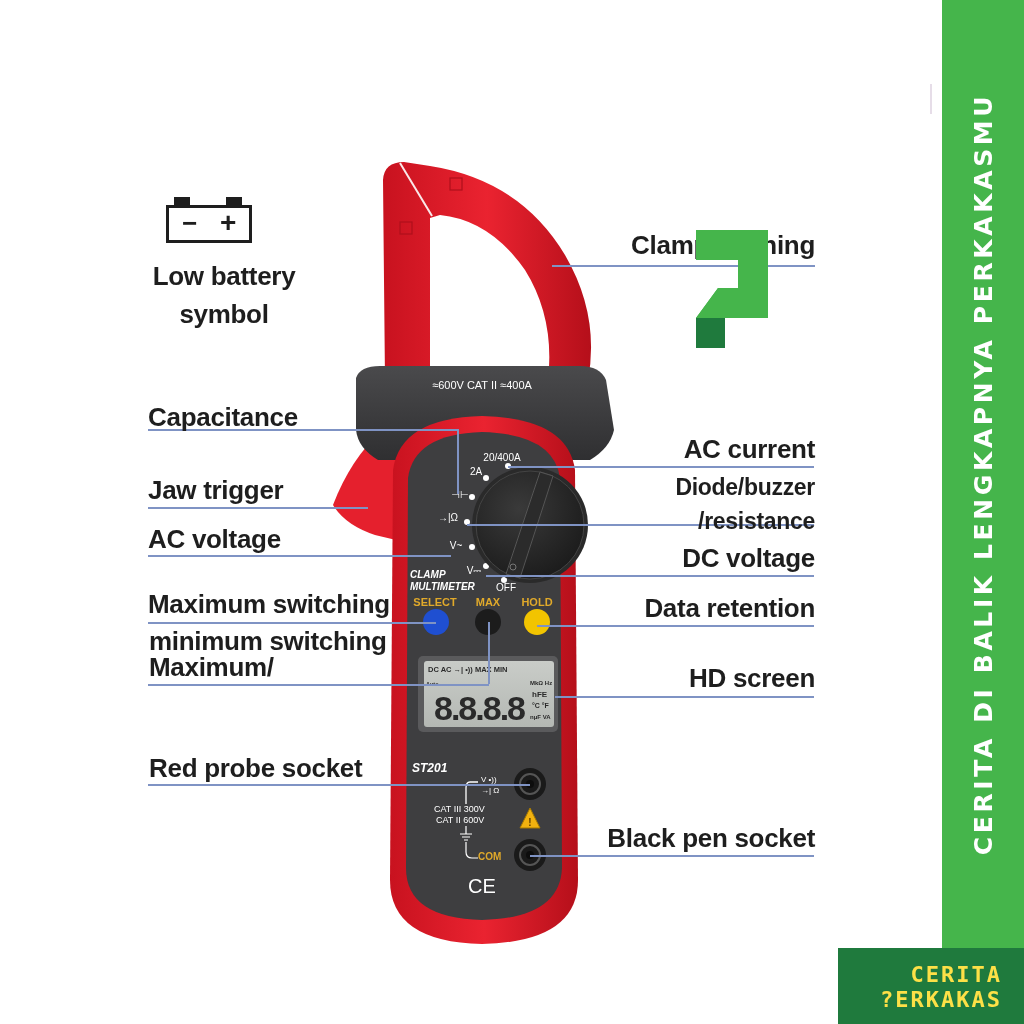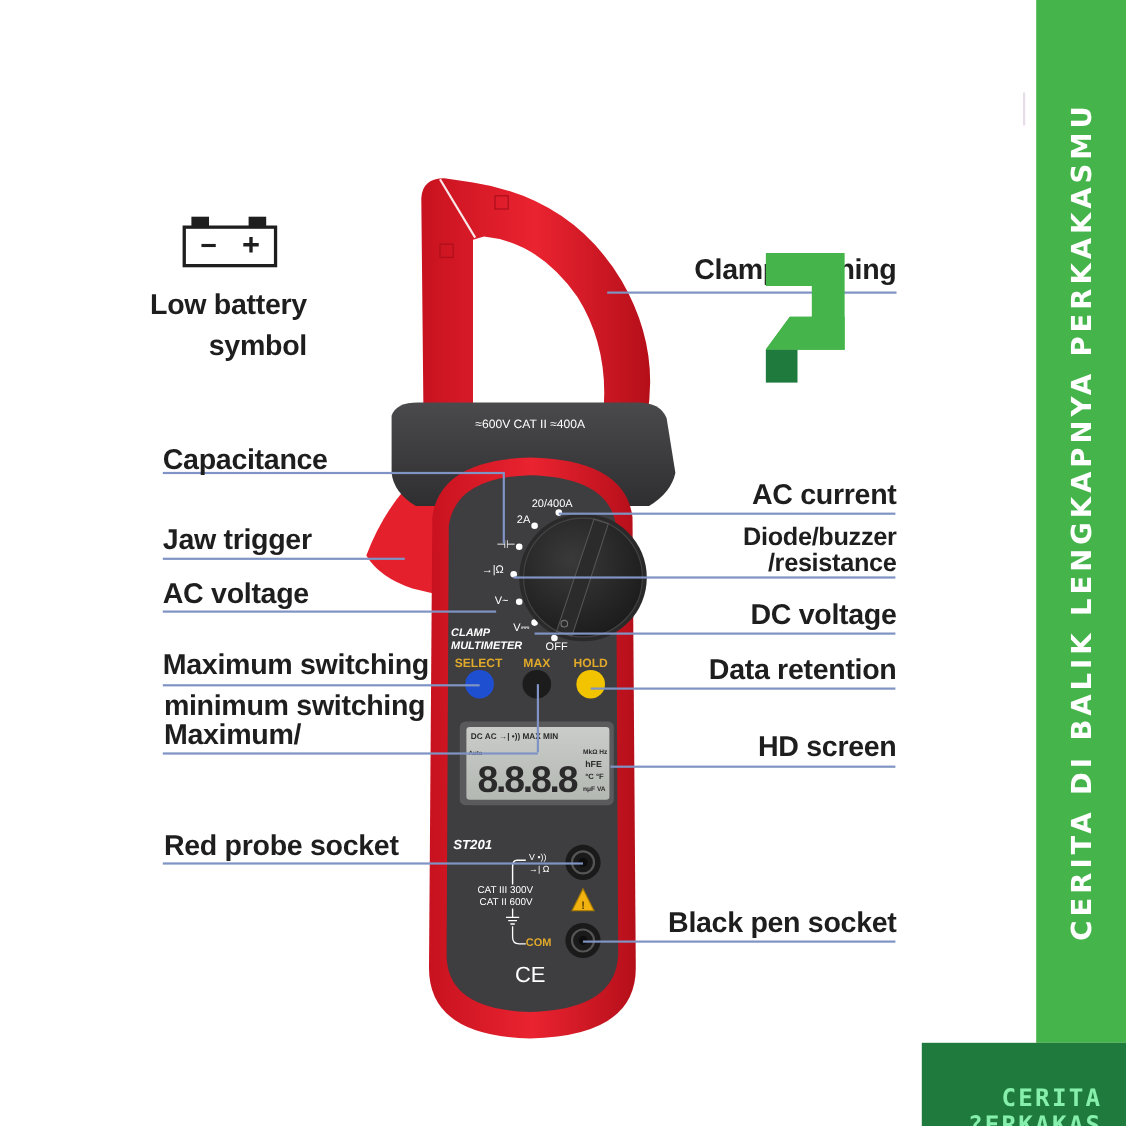--- a/index.html
+++ b/index.html
@@ -36,23 +36,23 @@
     position: absolute; left: 50%; top: 50%;
     transform: translate(-50%, -50%) rotate(-90deg);
     color: #ffffff; font-family: "DejaVu Sans", sans-serif; font-weight: bold;
     font-size: 25px; letter-spacing: 3.6px; white-space: nowrap;
   }
   .logo-box {
     position: absolute; left: 838px; top: 948px; width: 186px; height: 76px;
     background: #1f7a3d;
   }
   .logo-line {
-    position: absolute; right: 22px; color: #86efac;
+    position: absolute; right: 22px; color: #fde047;
     font-family: "DejaVu Sans Mono", monospace; font-weight: bold;
-    font-size: 22px; letter-spacing: 2px; line-height: 1; margin-top: 24px;
+    font-size: 22px; letter-spacing: 2px; line-height: 1;
   }
   .edge-line { position: absolute; left: 930px; top: 84px; width: 2px; height: 30px; background: #e6dde8; }
 
   
   .qmark { position: absolute; left: 696px; top: 230px; width: 72px; height: 118px; }
 </style>
 </head>
 <body>
 
 <svg class="meter" viewBox="0 0 1024 1024" width="1024" height="1024">
@@ -182,40 +182,40 @@
 <div class="leader" style="left:148px; top:784px; width:382px;"></div>
 <div class="leader" style="left:530px; top:855px; width:284px;"></div>
 
 <div style="position:absolute; left:166px; top:197px; width:86px; height:48px;">
   <div style="position:absolute; left:8px; top:0; width:16px; height:9px; background:#1e1e1e;"></div>
   <div style="position:absolute; left:60px; top:0; width:16px; height:9px; background:#1e1e1e;"></div>
   <div style="position:absolute; left:0; top:8px; width:86px; height:38px; border:3px solid #1e1e1e;"></div>
   <span style="position:absolute; left:16px; top:11px; font-size:26px; font-weight:bold; color:#1e1e1e; font-family:'Liberation Sans',sans-serif;">−</span>
   <span style="position:absolute; left:54px; top:10px; font-size:28px; font-weight:bold; color:#1e1e1e; font-family:'Liberation Sans',sans-serif;">+</span>
 </div>
-<div class="label" style="left:123px; top:263px; text-align:right; width:156px;">
+<div class="label" style="left:146px; top:263px; text-align:center; width:156px;">
   <div>Low battery</div>
   <div style="margin-top:12px;">symbol</div>
 </div>
 
 <div class="label" style="left:148px; top:404px;">Capacitance</div>
 <div class="label" style="left:148px; top:477px;">Jaw trigger</div>
 <div class="label" style="left:148px; top:526px;">AC voltage</div>
 <div class="label" style="left:148px; top:591px;">Maximum switching</div>
 <div class="label" style="left:149px; top:629px;">
   <div style="margin-top:-1px;">minimum switching</div>
   <div>Maximum/</div>
 </div>
 <div class="label" style="left:149px; top:755px;">Red probe socket</div>
 
 <div class="label right" style="left:600px; width:215px; top:232px;">Clamp opening</div>
 <div class="label right" style="left:600px; width:215px; top:436px;">AC current</div>
 <div class="label right" style="left:600px; width:215px; top:476px; font-size:23px;">
   <div>Diode/buzzer</div>
-  <div style="margin-top:1px;">/resistance</div>
+  <div style="margin-top:11px;">/resistance</div>
 </div>
 <div class="label right" style="left:600px; width:215px; top:545px;">DC voltage</div>
 <div class="label right" style="left:600px; width:215px; top:595px;">Data retention</div>
 <div class="label right" style="left:600px; width:215px; top:665px;">HD screen</div>
 <div class="label right" style="left:560px; width:255px; top:825px;">Black pen socket</div>
 
 <svg class="qmark" viewBox="0 0 72 118">
   <path d="M 0 0 L 72 0 L 72 88 L 0 88 L 0 88 L 0 88 L 22 58 L 42 58 L 42 30 L 0 30 Z" fill="#45b54b"></path>
   <path d="M 0 88 L 22 58 L 72 58 L 72 88 Z" fill="#45b54b"></path>
   <rect x="0" y="88" width="29" height="30" fill="#1f7a3d"></rect>

